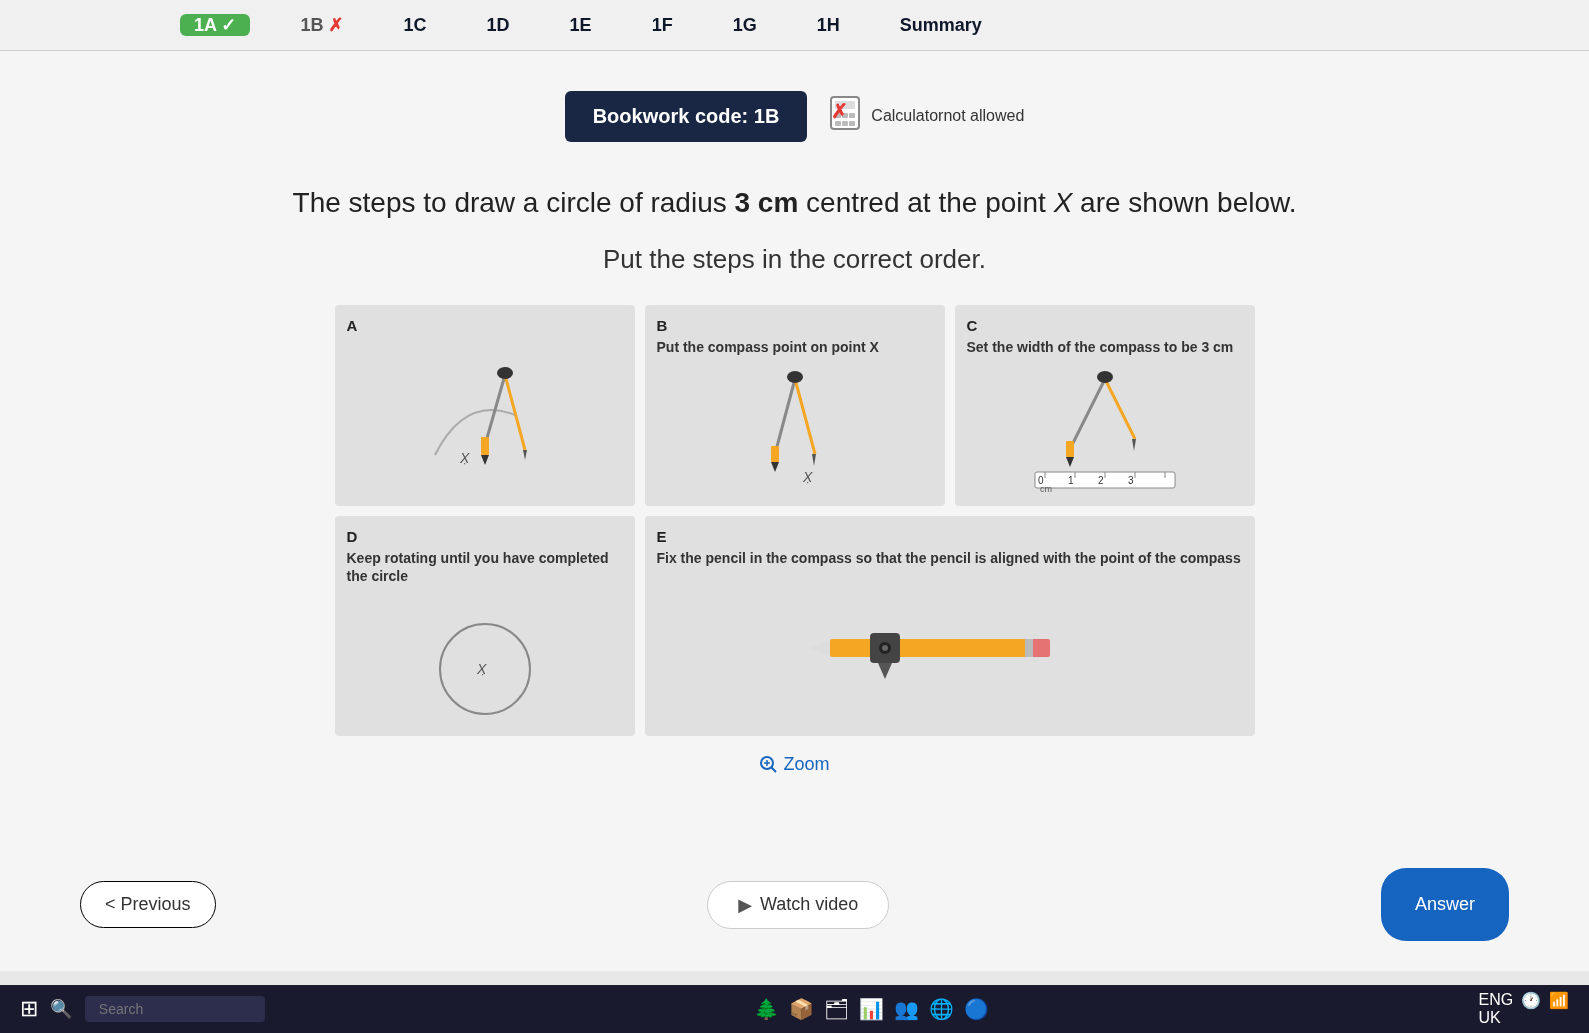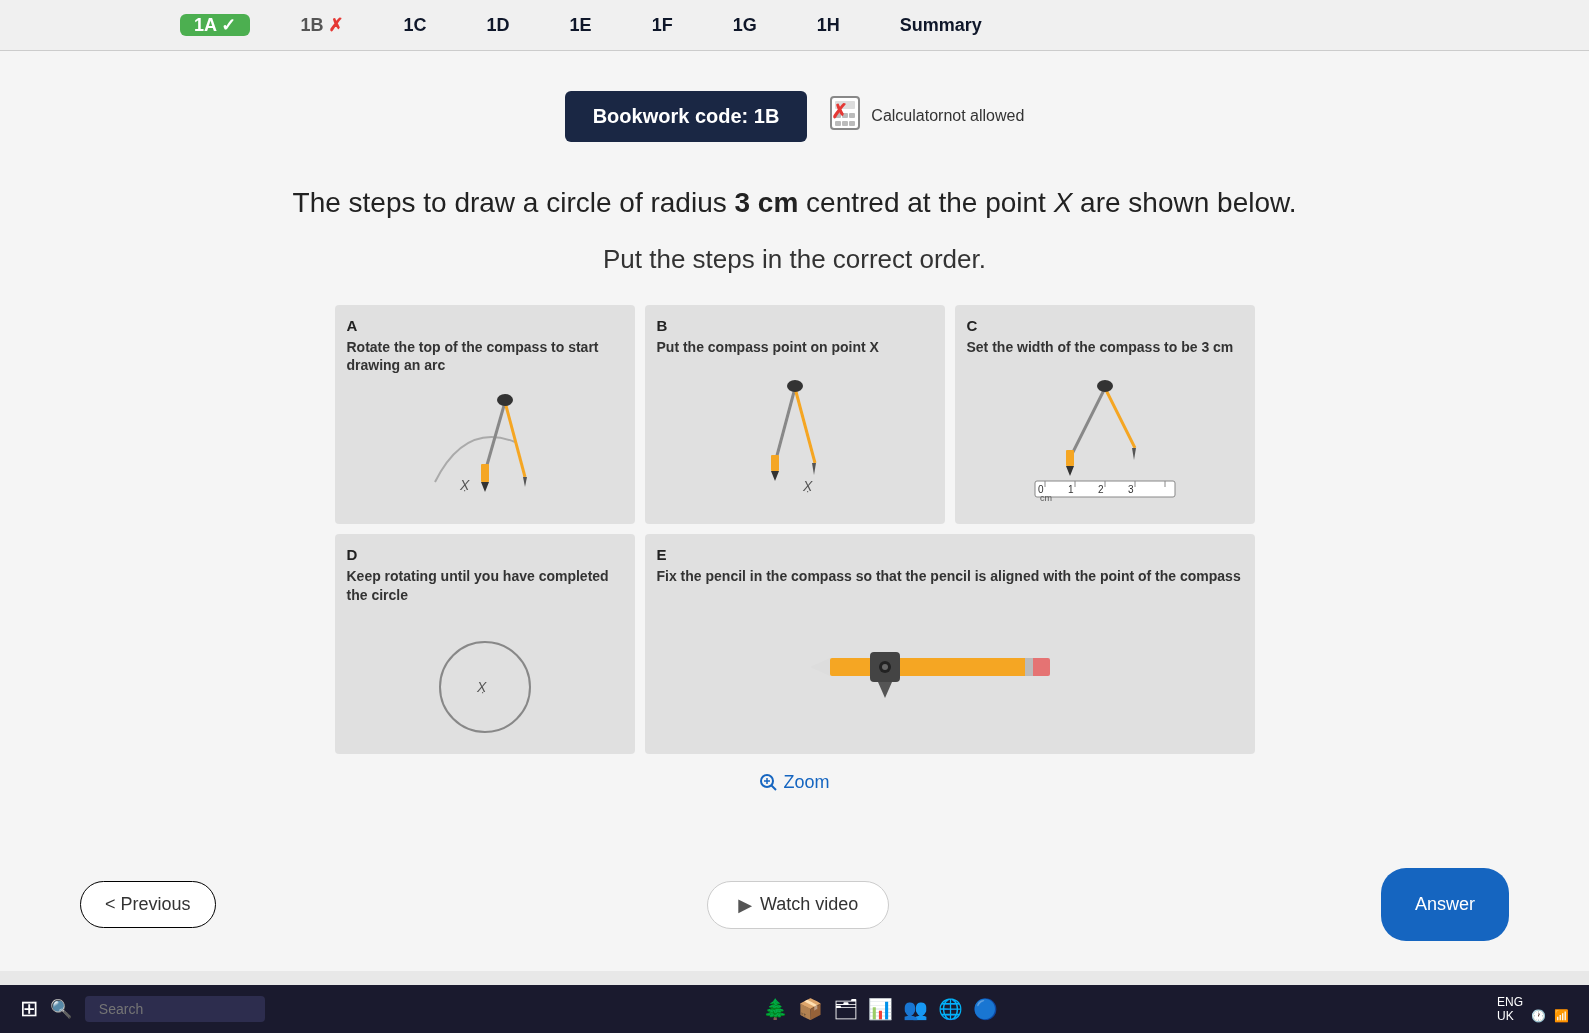--- a/index.html
+++ b/index.html
@@ -224,23 +224,23 @@
       align-items: center;
       gap: 12px;
     }
     .taskbar-center {
       display: flex;
       align-items: center;
       gap: 10px;
     }
     .taskbar-right {
       display: flex;
-      align-items: flex-end;
+      align-items: flex-start;
       gap: 8px;
-      font-size: 12px;
+      font-size: 16px;
       color: white;
     }
     .search-bar {
       background: #2d2d4e;
       border: none;
       border-radius: 4px;
       padding: 5px 14px;
       color: #5eead4;
       font-size: 14px;
       width: 180px;
@@ -293,21 +293,20 @@
 
   <div class="question-text">
     The steps to draw a circle of radius <strong>3 cm</strong> centred at the point <em>X</em> are shown below.
   </div>
   <div class="question-sub">Put the steps in the correct order.</div>
 
   <div class="steps-grid">
 
     <div class="step-card compass-a">
       <div class="step-label"><span>A</span></div>
-      <div class="step-desc">Rotate the top of the compass to start drawing an arc</div>
       <div class="step-illustration">
         <svg width="160" height="130" viewBox="0 0 160 130" xmlns="http://www.w3.org/2000/svg">
 
           <path d="M 30 100 Q 60 40 110 60" stroke="#aaa" stroke-width="2" fill="none"></path>
 
           <line x1="100" y1="20" x2="80" y2="90" stroke="#888" stroke-width="3"></line>
           <line x1="100" y1="20" x2="120" y2="95" stroke="#f5a623" stroke-width="3"></line>
 
           <ellipse cx="100" cy="18" rx="8" ry="6" fill="#333"></ellipse>
 

